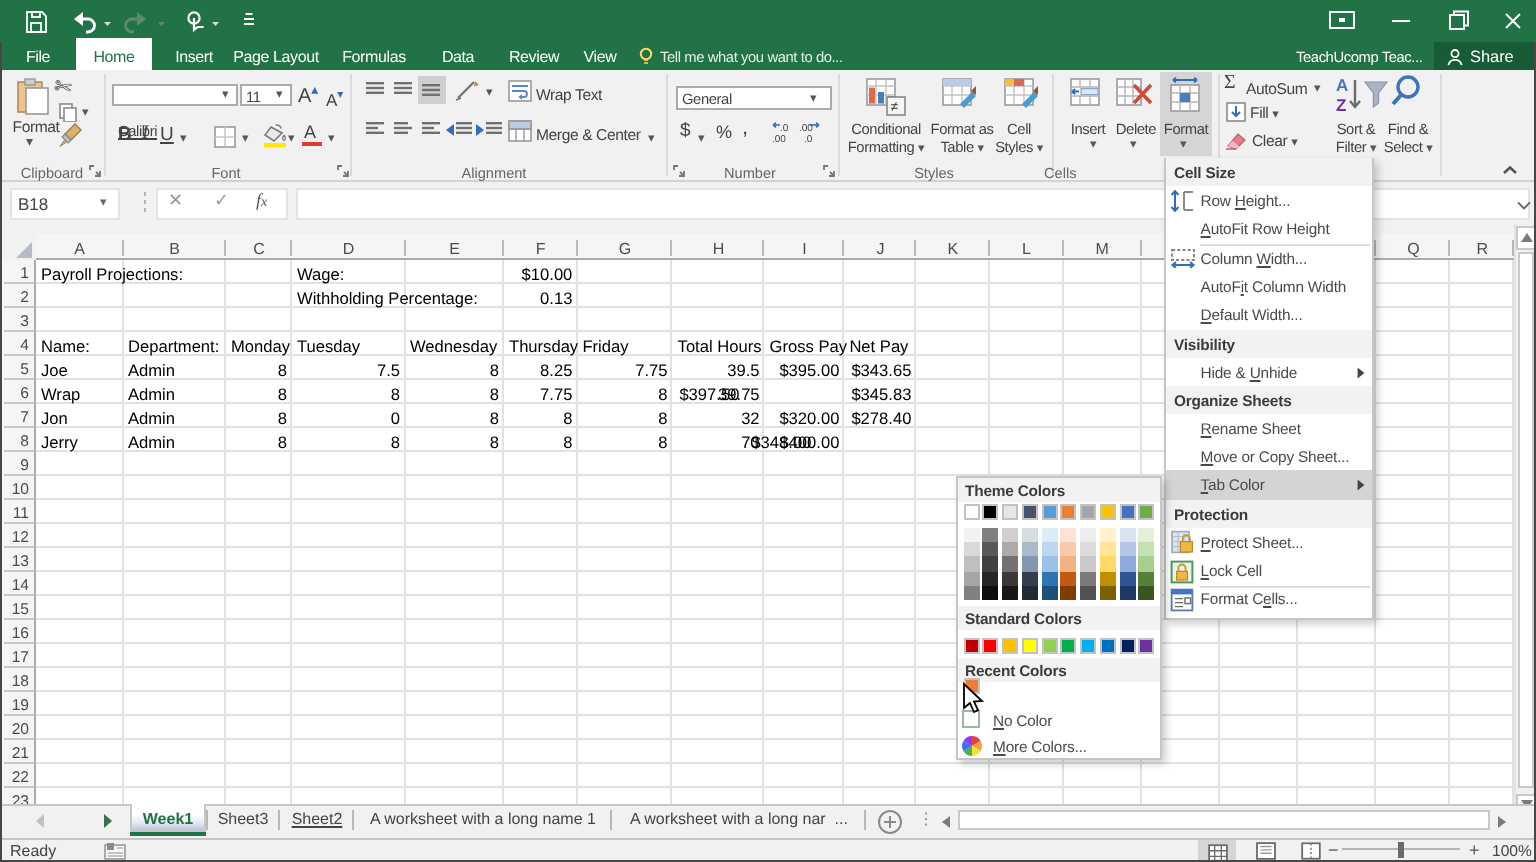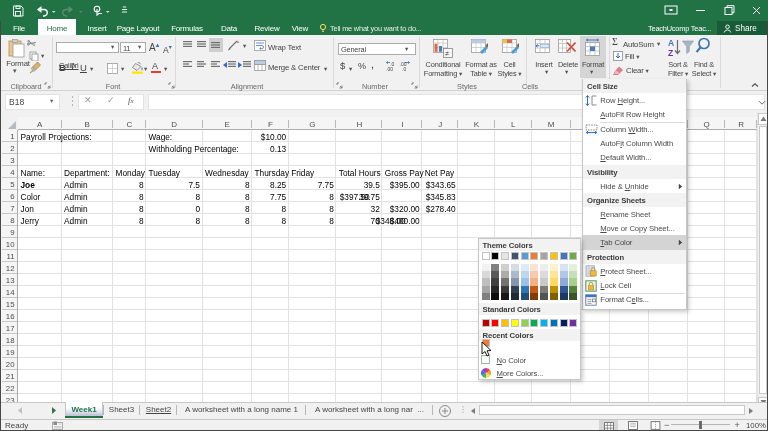--- a/index.html
+++ b/index.html
@@ -449,31 +449,31 @@
 <div class="ct" style="top:167.5px;color:#000;font-size:8.3px;left:20.5px;">Name:</div>
 <div class="ct" style="top:167.5px;color:#000;font-size:8.3px;left:64.0px;">Department:</div>
 <div class="ct" style="top:167.5px;color:#000;font-size:8.3px;left:115.5px;">Monday</div>
 <div class="ct" style="top:167.5px;color:#000;font-size:8.3px;left:148.5px;">Tuesday</div>
 <div class="ct" style="top:167.5px;color:#000;font-size:8.3px;left:205.0px;">Wednesday</div>
 <div class="ct" style="top:167.5px;color:#000;font-size:8.3px;left:254.5px;">Thursday</div>
 <div class="ct" style="top:167.5px;color:#000;font-size:8.3px;left:291.2px;">Friday</div>
 <div class="ct" style="top:167.5px;color:#000;font-size:8.3px;left:338.8px;">Total Hours</div>
 <div class="ct" style="top:167.5px;color:#000;font-size:8.3px;left:384.8px;">Gross Pay</div>
 <div class="ct" style="top:167.5px;color:#000;font-size:8.3px;left:424.7px;">Net Pay</div>
-<div class="ct" style="top:179.5px;color:#000;font-size:8.3px;left:20.5px;font-weight:bold;">Joe</div>
+<div class="ct" style="top:179.5px;color:#000;font-size:8.3px;left:20.5px;">Joe</div>
 <div class="ct" style="top:179.5px;color:#000;font-size:8.3px;left:64.0px;">Admin</div>
 <div class="ct" style="top:179.5px;color:#000;font-size:8.3px;left:63.5px;width:80px;text-align:right;">8</div>
 <div class="ct" style="top:179.5px;color:#000;font-size:8.3px;left:120.0px;width:80px;text-align:right;">7.5</div>
 <div class="ct" style="top:179.5px;color:#000;font-size:8.3px;left:169.5px;width:80px;text-align:right;">8</div>
 <div class="ct" style="top:179.5px;color:#000;font-size:8.3px;left:206.2px;width:80px;text-align:right;">8.25</div>
 <div class="ct" style="top:179.5px;color:#000;font-size:8.3px;left:253.8px;width:80px;text-align:right;">7.75</div>
 <div class="ct" style="top:179.5px;color:#000;font-size:8.3px;left:299.8px;width:80px;text-align:right;">39.5</div>
 <div class="ct" style="top:179.5px;color:#000;font-size:8.3px;left:339.7px;width:80px;text-align:right;">$395.00</div>
 <div class="ct" style="top:179.5px;color:#000;font-size:8.3px;left:375.7px;width:80px;text-align:right;">$343.65</div>
-<div class="ct" style="top:191.5px;color:#000;font-size:8.3px;left:20.5px;">Color</div>
+<div class="ct" style="top:191.5px;color:#000;font-size:8.3px;left:20.5px;">Wrap</div>
 <div class="ct" style="top:191.5px;color:#000;font-size:8.3px;left:64.0px;">Admin</div>
 <div class="ct" style="top:191.5px;color:#000;font-size:8.3px;left:63.5px;width:80px;text-align:right;">8</div>
 <div class="ct" style="top:191.5px;color:#000;font-size:8.3px;left:120.0px;width:80px;text-align:right;">8</div>
 <div class="ct" style="top:191.5px;color:#000;font-size:8.3px;left:169.5px;width:80px;text-align:right;">8</div>
 <div class="ct" style="top:191.5px;color:#000;font-size:8.3px;left:206.2px;width:80px;text-align:right;">7.75</div>
 <div class="ct" style="top:191.5px;color:#000;font-size:8.3px;left:253.8px;width:80px;text-align:right;">8</div>
 <div class="ct" style="top:191.5px;color:#000;font-size:8.3px;left:299.8px;width:80px;text-align:right;">39.75</div>
 <div class="ct" style="top:191.5px;color:#000;font-size:8.3px;left:339.7px;width:80px;text-align:left;">$397.50</div>
 <div class="ct" style="top:191.5px;color:#000;font-size:8.3px;left:375.7px;width:80px;text-align:right;">$345.83</div>
 <div class="ct" style="top:203.5px;color:#000;font-size:8.3px;left:20.5px;">Jon</div>

